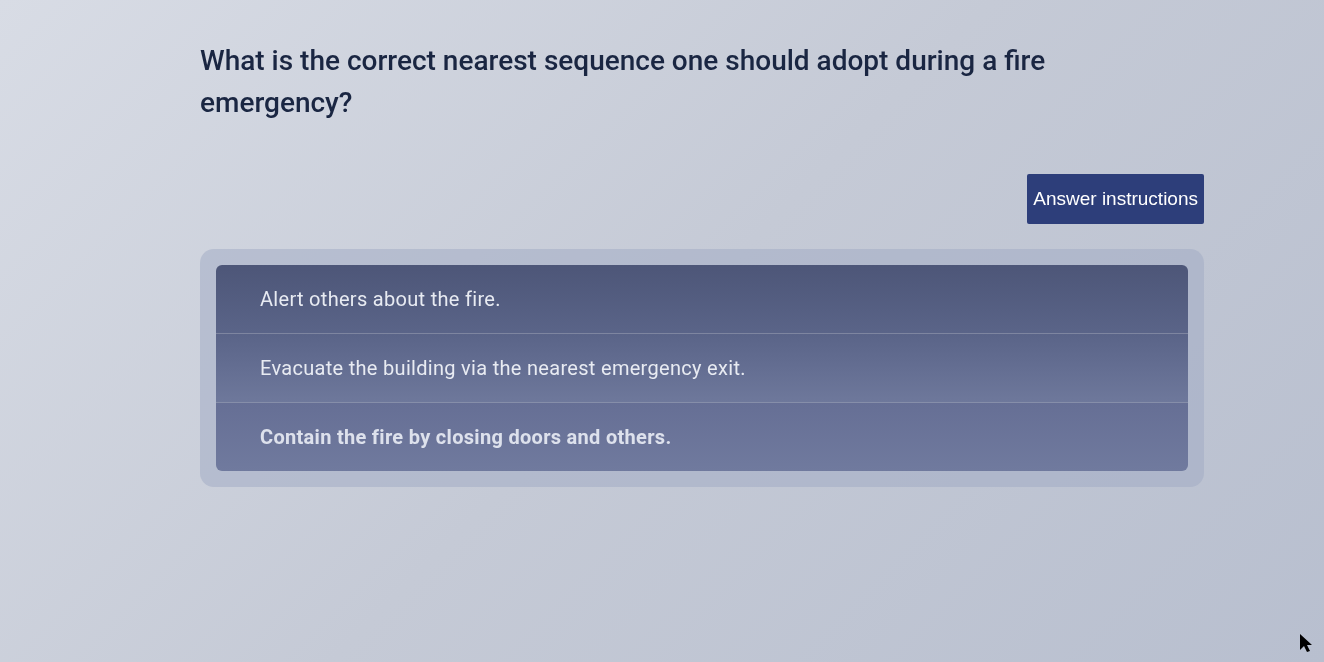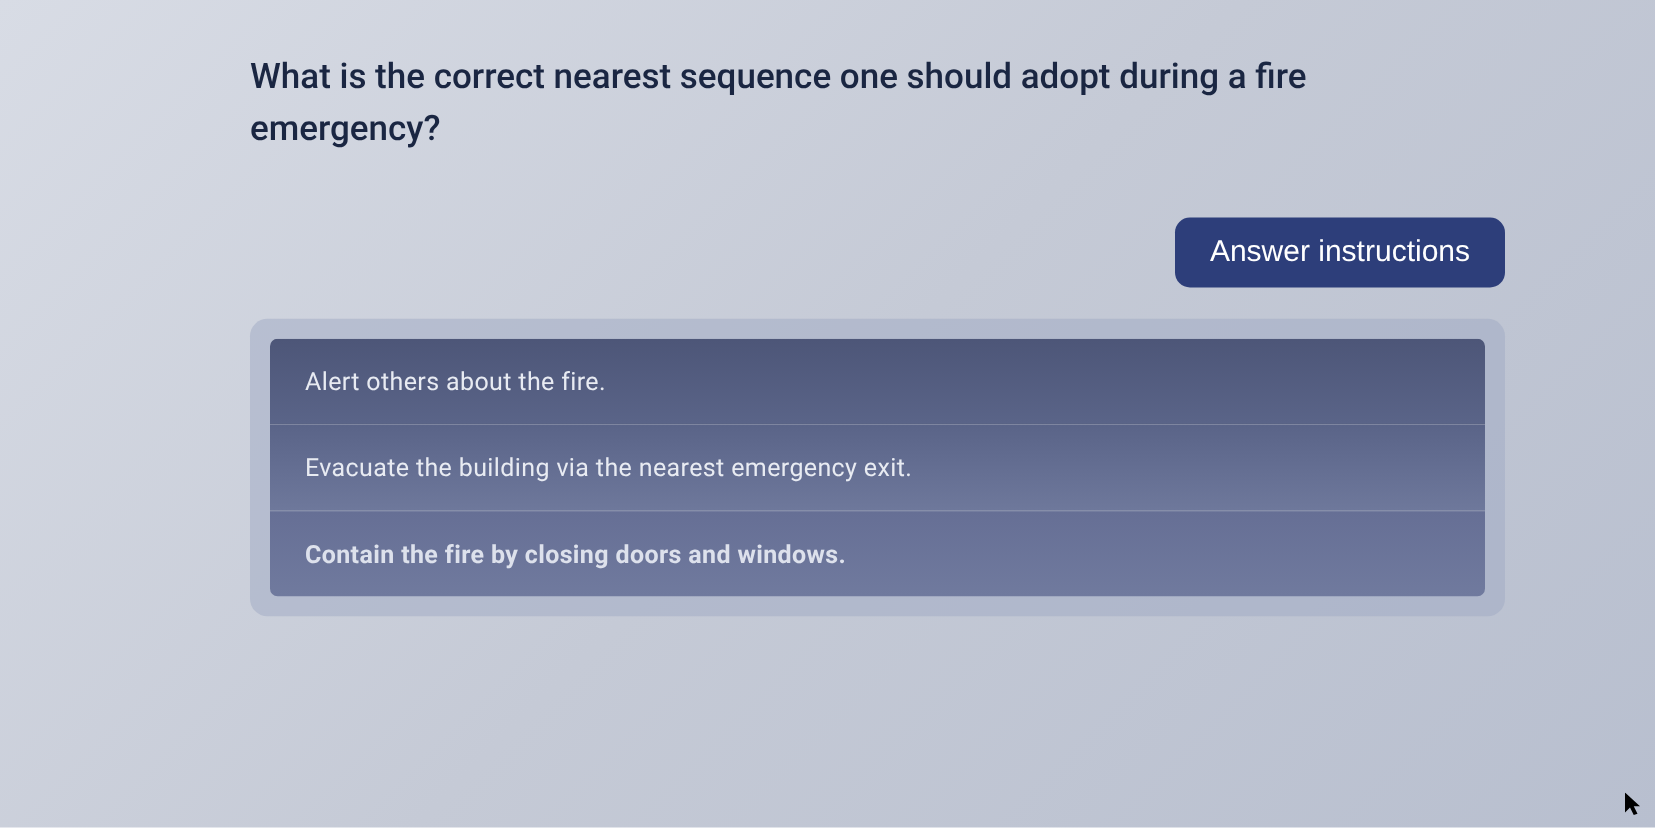--- a/index.html
+++ b/index.html
@@ -29,36 +29,36 @@
     .instructions-row {
       display: flex;
       justify-content: flex-end;
       margin-bottom: 25px;
       padding-right: 0;
     }
     .answer-instructions-btn {
       background: #2d3e7a;
       color: #ffffff;
       border: none;
-      padding: 14px 28px;
-      font-size: 24px;
+      padding: 14px 6px;
+      font-size: 19px;
       font-weight: 400;
       cursor: pointer;
-      border-radius: 12px;
+      border-radius: 2px;
     }
     .options-container {
       background: rgba(160, 170, 195, 0.5);
       border-radius: 14px;
       padding: 16px;
       margin: 0;
     }
     .option-item {
       background: linear-gradient(180deg, #5a6488 0%, #646e92 50%, #6e789b 100%);
       color: #e8ebf2;
-      padding: 22px 28px;
+      padding: 22px 44px;
       font-size: 20px;
       font-weight: 400;
       border-bottom: 1px solid rgba(200, 205, 220, 0.4);
       cursor: pointer;
       letter-spacing: 0.3px;
     }
     .option-item:first-child {
       border-top-left-radius: 6px;
       border-top-right-radius: 6px;
       background: linear-gradient(180deg, #4d5678 0%, #5a6488 100%);
@@ -94,20 +94,20 @@
   </div>
 
   <div class="options-container">
     <div class="option-item">
       <span>Alert others about the fire.</span>
     </div>
     <div class="option-item">
       <span>Evacuate the building via the nearest emergency exit.</span>
     </div>
     <div class="option-item">
-      <span>Contain the fire by closing doors and windows.</span>
+      <span>Contain the fire by closing doors and others.</span>
     </div>
   </div>
 </div>
 
 <svg class="cursor" viewBox="0 0 16 20">
   <path d="M 0 0 L 0 16 L 4 12 L 7 18 L 10 17 L 7 11 L 12 11 Z" fill="#000000"></path>
 </svg>
 
 </body></html>

